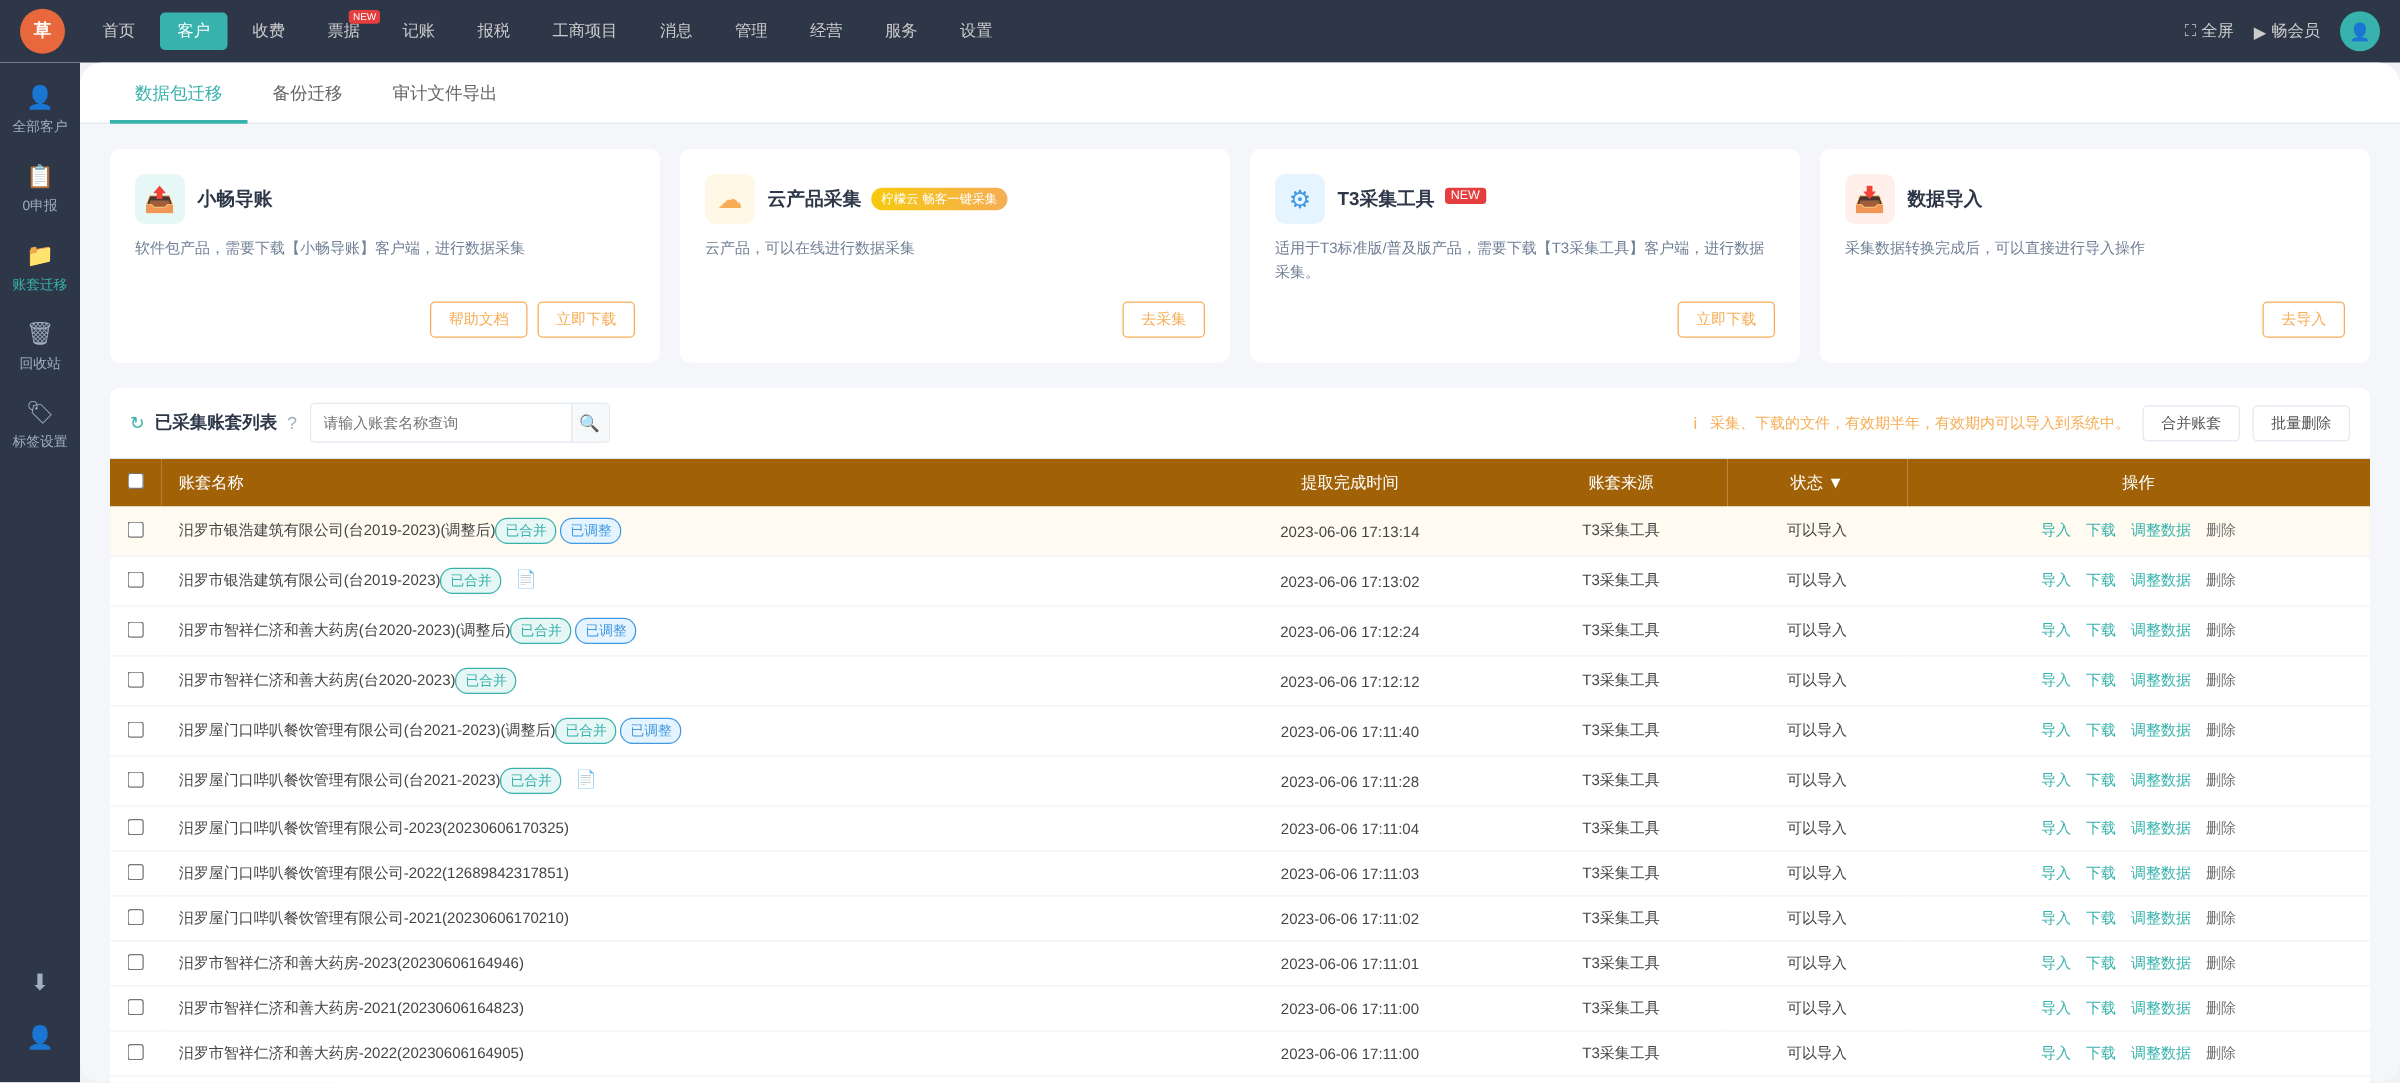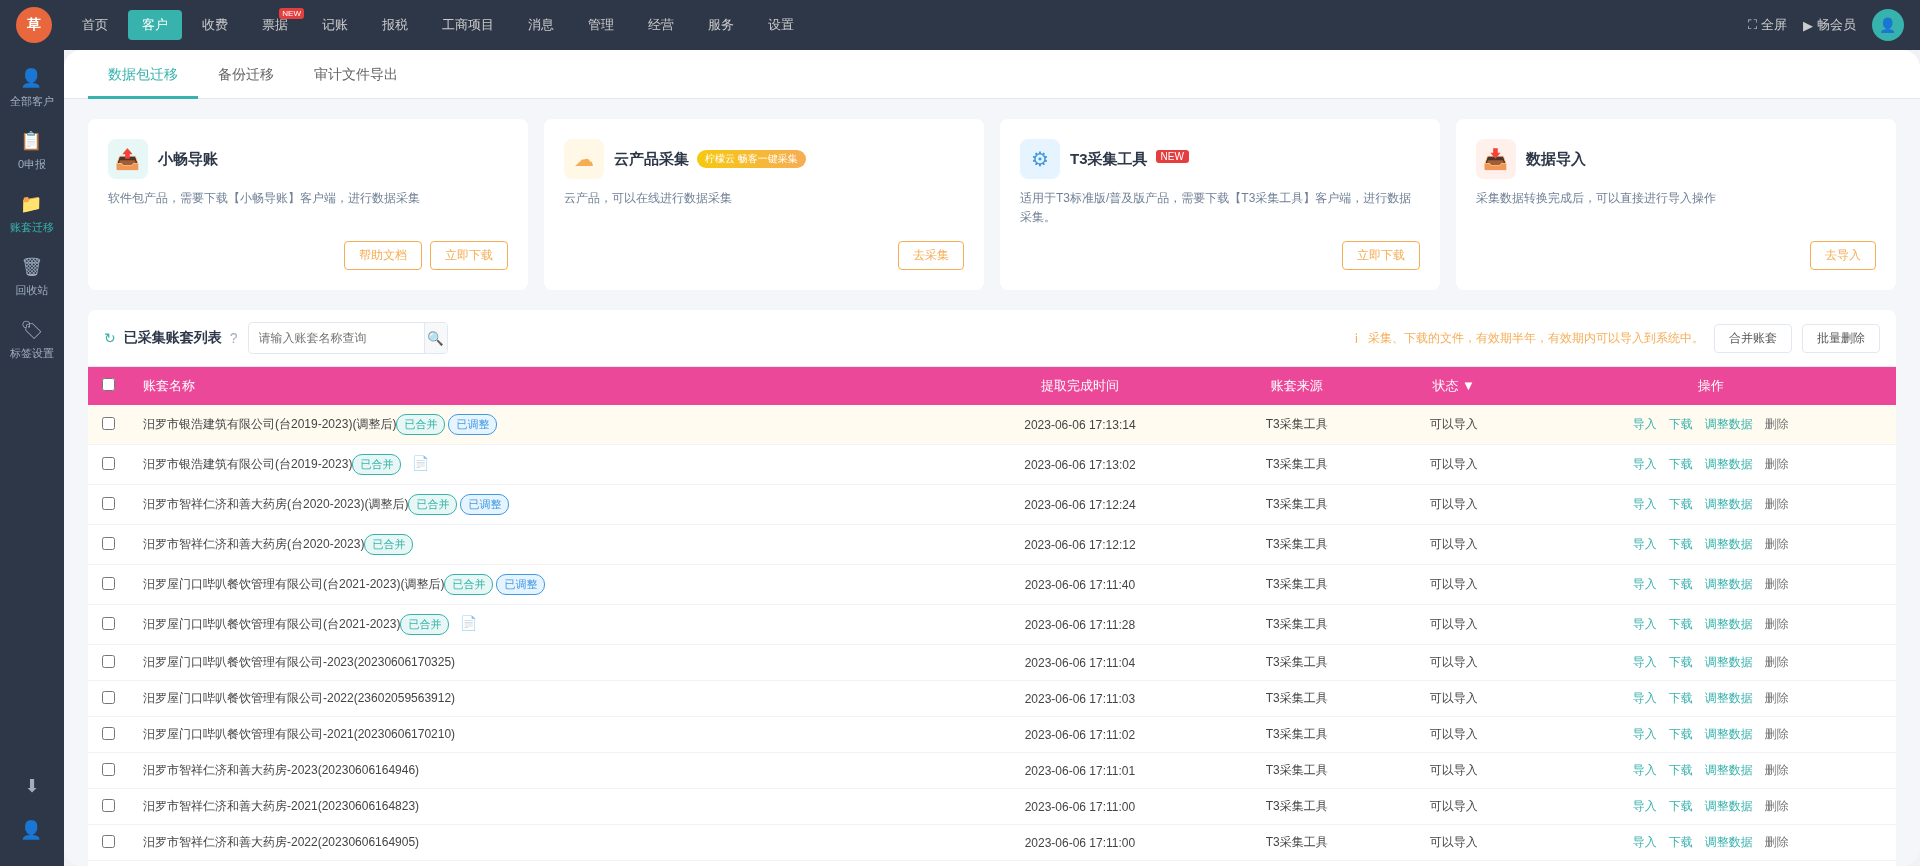--- a/index.html
+++ b/index.html
@@ -250,21 +250,21 @@
     }
     .help-icon {
       color: #a0aec0; font-size: 14px; cursor: pointer;
     }
     .search-box {
       display: flex;
       align-items: center;
       border: 1px solid #e2e8f0;
       border-radius: 4px;
       overflow: hidden;
-      width: 200px;
+      width: 240px;
     }
     .search-box input {
       border: none;
       outline: none;
       padding: 5px 10px;
       font-size: 12px;
       flex: 1;
       color: #666;
     }
     .search-btn {
@@ -294,21 +294,21 @@
       cursor: pointer;
       font-size: 12px;
     }
 
     
     .data-table {
       width: 100%;
       border-collapse: collapse;
     }
     .data-table thead {
-      background: #ec4899;
+      background: #a16207;
       color: white;
     }
     .data-table th {
       padding: 10px 14px;
       text-align: center;
       font-size: 13px;
       font-weight: 500;
     }
     .data-table th:first-child { width: 40px; }
     .data-table th:nth-child(2) { text-align: left; }
@@ -562,21 +562,21 @@
               <tr>
                 <td><input type="checkbox" style=""></td>
                 <td>汨罗屋门口哔叭餐饮管理有限公司-2023(20230606170325)</td>
                 <td>2023-06-06 17:11:04</td>
                 <td>T3采集工具</td>
                 <td class="status-ok">可以导入</td>
                 <td><span class="action-link">导入</span><span class="action-link">下载</span><span class="action-link">调整数据</span><span class="action-link red">删除</span></td>
               </tr>
               <tr>
                 <td><input type="checkbox" style=""></td>
-                <td>汨罗屋门口哔叭餐饮管理有限公司-2022(23602059563912)</td>
+                <td>汨罗屋门口哔叭餐饮管理有限公司-2022(12689842317851)</td>
                 <td>2023-06-06 17:11:03</td>
                 <td>T3采集工具</td>
                 <td class="status-ok">可以导入</td>
                 <td><span class="action-link">导入</span><span class="action-link">下载</span><span class="action-link">调整数据</span><span class="action-link red">删除</span></td>
               </tr>
               <tr>
                 <td><input type="checkbox" style=""></td>
                 <td>汨罗屋门口哔叭餐饮管理有限公司-2021(20230606170210)</td>
                 <td>2023-06-06 17:11:02</td>
                 <td>T3采集工具</td>

